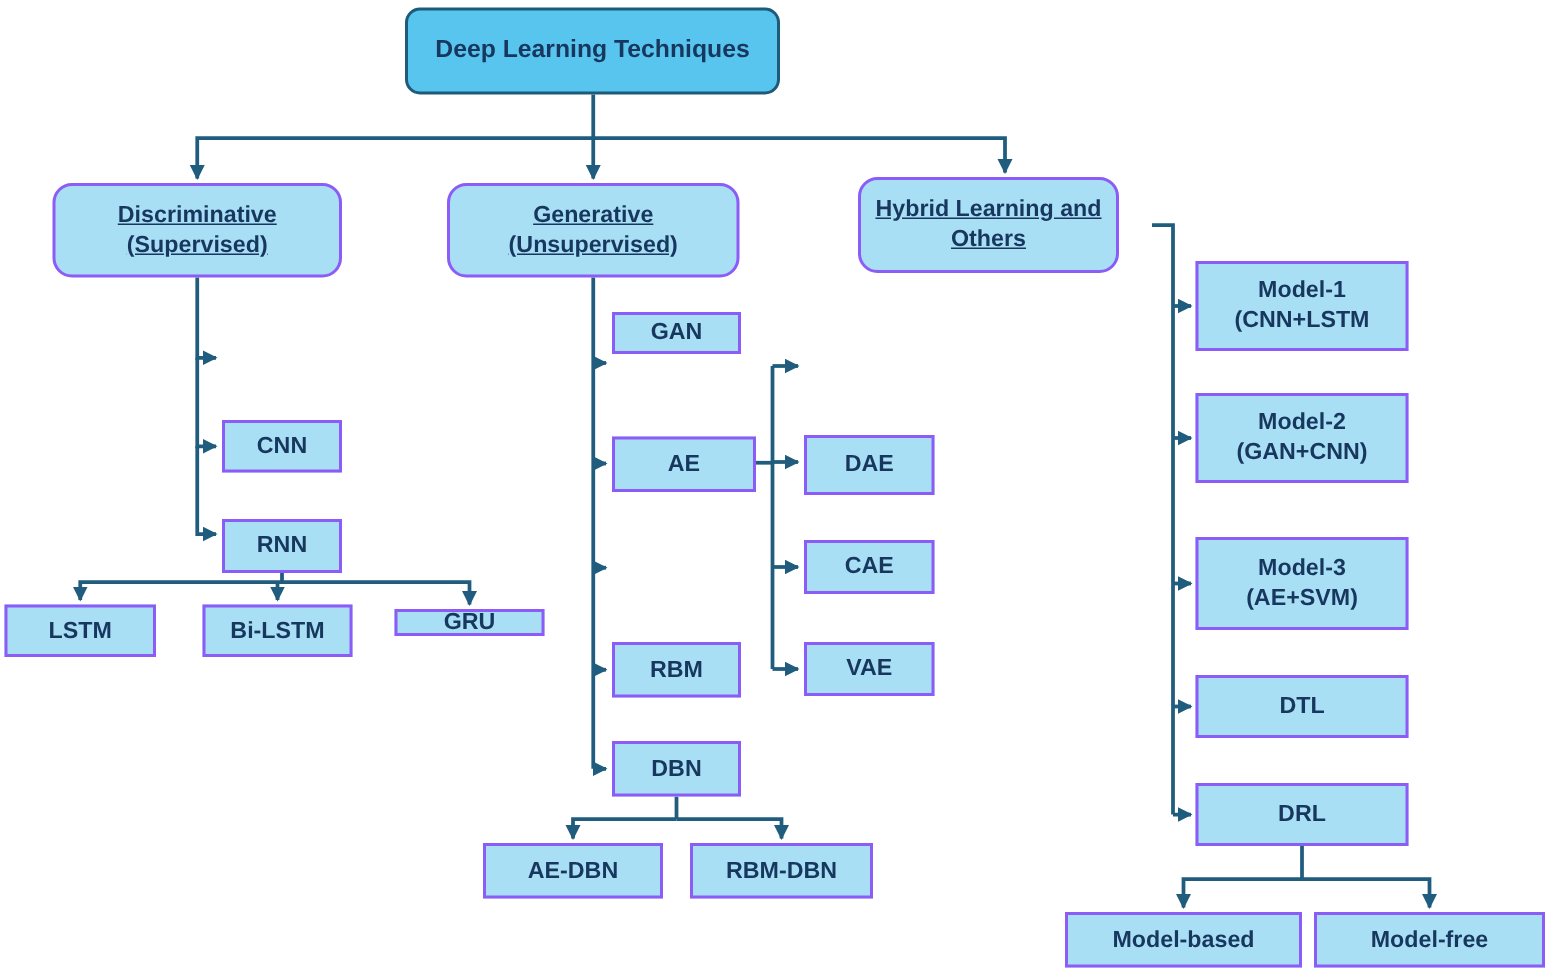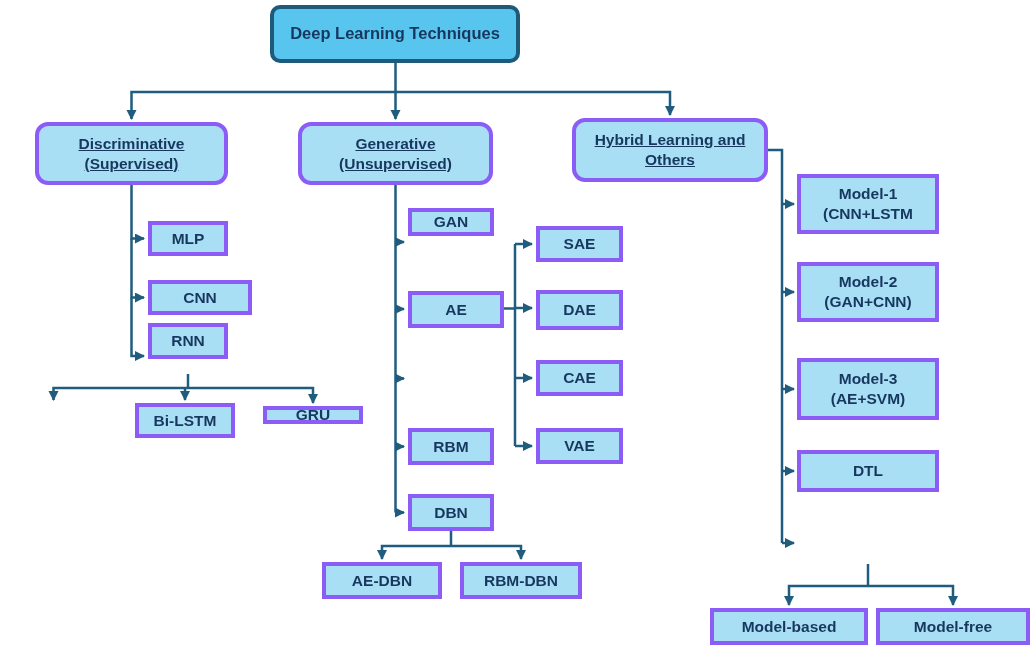--- a/index.html
+++ b/index.html
@@ -10,21 +10,21 @@
     font-family:"Liberation Sans", sans-serif;
     overflow:hidden;
   }
   .edges{position:absolute;left:0;top:0;width:1032px;height:651px;}
   .node{
     position:absolute;
     box-sizing:border-box;
     display:flex;align-items:center;justify-content:center;
     text-align:center;
     background:#a9dff5;
-    border:4px solid #8b5cf6;
+    border:2px solid #8b5cf6;
     color:#17375e;
     font-weight:700;
     font-size:15.5px;
     line-height:1.28;
     padding:2px 4px;
   }
   .rounded{border-radius:13px;text-decoration:underline;}
   .root{
     background:#58c5ee;
     border-radius:10px;
@@ -86,43 +86,43 @@
     <path d="M868 586 H789 V605" marker-end="url(#arr)"></path>
     <path d="M868 586 H953 V605" marker-end="url(#arr)"></path>
   </svg>
 
   <div class="node root" style="left:270px;top:5px;width:250px;height:58px">Deep Learning Techniques</div>
 
   <div class="node rounded" style="left:35px;top:122px;width:193px;height:63px">Discriminative (Supervised)</div>
 
   <div class="node rounded" style="left:298px;top:122px;width:195px;height:63px">Generative (Unsupervised)</div>
 
-  <div class="node rounded" style="left:572px;top:118px;width:196px;height:64px">Hybrid Learning and Others</div>
+  <div class="node rounded" style="left:572px;top:118px;width:174px;height:64px">Hybrid Learning and Others</div>
 
-  <div class="node" style="left:148px;top:221px;width:80px;height:35px">MLP</div>
-  <div class="node" style="left:148px;top:280px;width:104px;height:35px">CNN</div>
-  <div class="node" style="left:148px;top:323px;width:80px;height:36px">RNN</div>
+  <div class="node" style="left:148px;top:280px;width:80px;height:35px">CNN</div>
+  <div class="node" style="left:148px;top:346px;width:80px;height:36px">RNN</div>
 
+  <div class="node" style="left:3px;top:403px;width:101px;height:35px">LSTM</div>
   <div class="node" style="left:135px;top:403px;width:100px;height:35px">Bi-LSTM</div>
   <div class="node" style="left:263px;top:406px;width:100px;height:18px">GRU</div>
 
   <div class="node" style="left:408px;top:208px;width:86px;height:28px">GAN</div>
   <div class="node" style="left:408px;top:291px;width:96px;height:37px">AE</div>
   <div class="node" style="left:408px;top:494px;width:86px;height:37px">DBN</div>
   <div class="node" style="left:408px;top:428px;width:86px;height:37px">RBM</div>
 
   <div class="node" style="left:322px;top:562px;width:120px;height:37px">AE-DBN</div>
   <div class="node" style="left:460px;top:562px;width:122px;height:37px">RBM-DBN</div>
 
-  <div class="node" style="left:536px;top:226px;width:87px;height:36px">SAE</div>
   <div class="node" style="left:536px;top:290px;width:87px;height:40px">DAE</div>
   <div class="node" style="left:536px;top:360px;width:87px;height:36px">CAE</div>
   <div class="node" style="left:536px;top:428px;width:87px;height:36px">VAE</div>
 
   <div class="node" style="left:797px;top:174px;width:142px;height:60px">Model-1 (CNN+LSTM</div>
   <div class="node" style="left:797px;top:262px;width:142px;height:60px">Model-2 (GAN+CNN)</div>
   <div class="node" style="left:797px;top:358px;width:142px;height:62px">Model-3 (AE+SVM)</div>
   <div class="node" style="left:797px;top:450px;width:142px;height:42px">DTL</div>
+  <div class="node" style="left:797px;top:522px;width:142px;height:42px">DRL</div>
 
   <div class="node" style="left:710px;top:608px;width:158px;height:37px">Model-based</div>
   <div class="node" style="left:876px;top:608px;width:154px;height:37px">Model-free</div>
 
 </div>
 
 </body></html>

